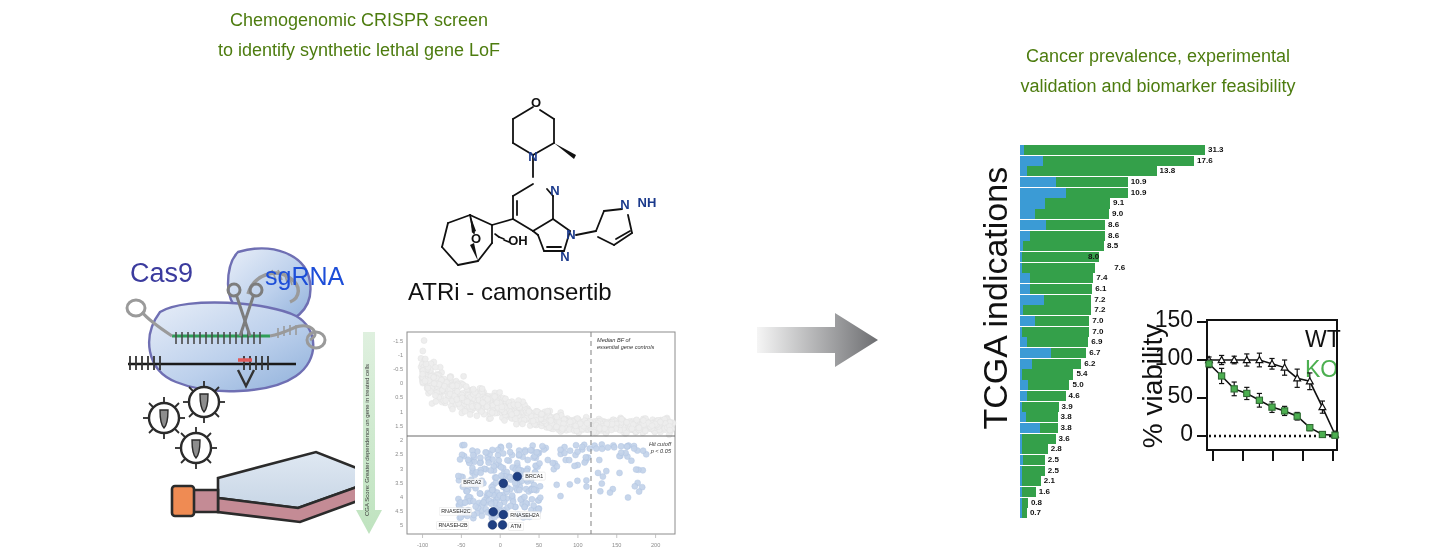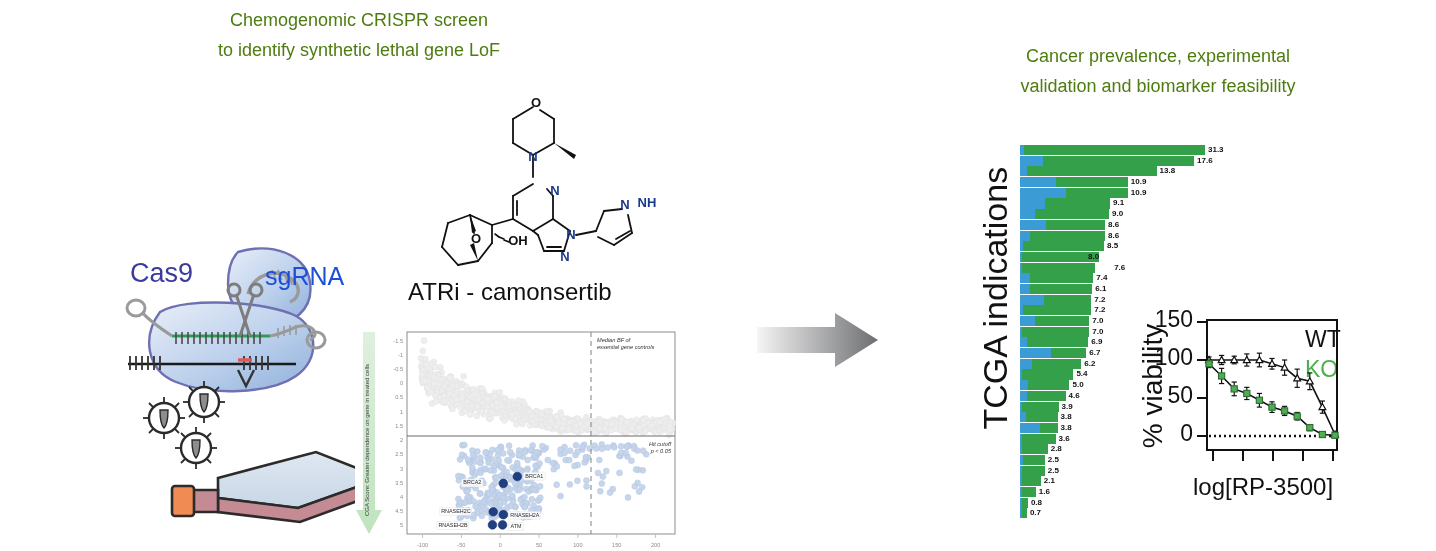--- a/index.html
+++ b/index.html
@@ -1699,21 +1699,20 @@
       <div class="bar-row"><span class="seg seg-blue" style="width: 2.2px; background: rgb(59, 155, 213);"></span><span class="seg seg-green" style="width: 22.5326px; background: rgb(52, 160, 74);"></span><span class="bar-val" style="left: 27.7326px;">2.5</span></div>
       <div class="bar-row"><span class="seg seg-blue" style="width: 2.2px; background: rgb(59, 155, 213);"></span><span class="seg seg-green" style="width: 18.5754px; background: rgb(52, 160, 74);"></span><span class="bar-val" style="left: 23.7754px;">2.1</span></div>
       <div class="bar-row"><span class="seg seg-blue" style="width: 2.2px; background: rgb(59, 155, 213);"></span><span class="seg seg-green" style="width: 13.6289px; background: rgb(52, 160, 74);"></span><span class="bar-val" style="left: 18.8289px;">1.6</span></div>
       <div class="bar-row"><span class="seg seg-blue" style="width: 2.2px; background: rgb(59, 155, 213);"></span><span class="seg seg-green" style="width: 5.71444px; background: rgb(52, 160, 74);"></span><span class="bar-val" style="left: 10.9144px;">0.8</span></div>
       <div class="bar-row"><span class="seg seg-blue" style="width: 2.2px; background: rgb(59, 155, 213);"></span><span class="seg seg-green" style="width: 4.72513px; background: rgb(52, 160, 74);"></span><span class="bar-val" style="left: 9.92513px;">0.7</span></div>
     </div>
 </div>
 
 <div class="panel" id="dose-inset">
   <div class="dose-ylabel">% viability</div>
-  <div class="dose-xlabel">log[RP-3500]</div>
   <div class="legend-wt">WT</div>
   <div class="legend-ko">KO</div>
   <div id="dose-ticks">
       <div class="dose-tick" style="left: 0px; width: 68px; top: 112px;">0</div>
       <div class="dose-tick" style="left: 0px; width: 68px; top: 74px;">50</div>
       <div class="dose-tick" style="left: 0px; width: 68px; top: 36px;">100</div>
       <div class="dose-tick" style="left: 0px; width: 68px; top: -2px;">150</div>
     </div>
   <svg width="300" height="200" viewBox="0 0 300 200" style="position:absolute;left:0;top:0;" id="dose-svg">
     <rect x="82" y="12" width="130" height="130" fill="none" stroke="#111" stroke-width="2"></rect>

